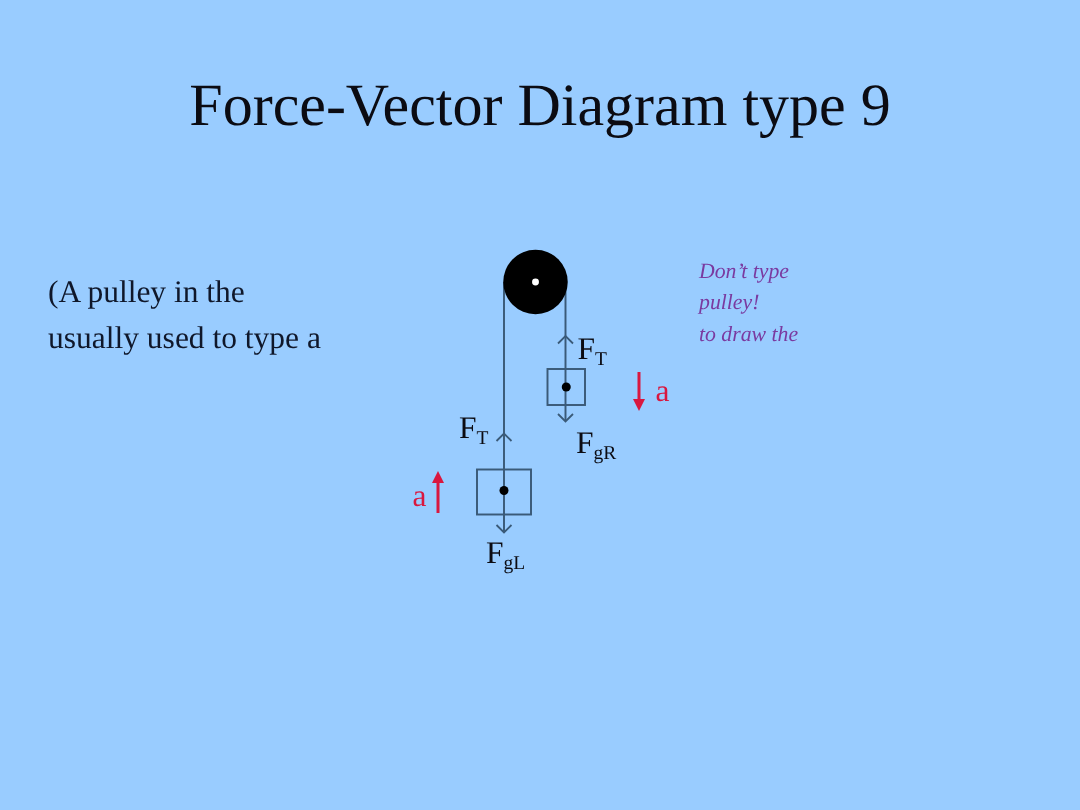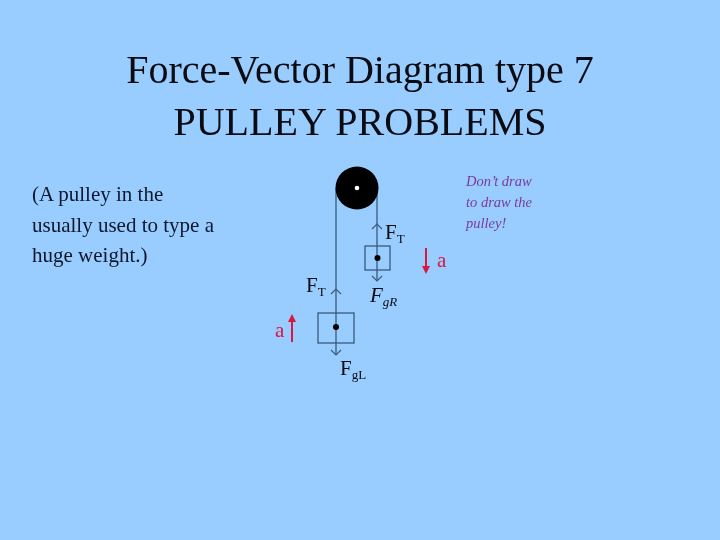--- a/index.html
+++ b/index.html
@@ -68,34 +68,32 @@
       position: absolute;
       font-size: 21px;
       line-height: 21px;
       color: #d9173f;
     }
   </style>
 </head>
 <body>
 
 <div class="title">
-  <span class="title-line">Force-Vector Diagram type 7</span>
-  <span class="title-line">PULLEY PROBLEMS</span>
+  <span class="title-line">Force-Vector Diagram type 9</span>
 </div>
 
 <div class="desc">
   <span class="desc-line">(A pulley in the</span>
   <span class="desc-line">usually used to type a</span>
-  <span class="desc-line">huge weight.)</span>
 </div>
 
 <div class="note">
-  <span class="note-line">Don’t draw</span>
+  <span class="note-line">Don’t type</span>
+  <span class="note-line">pulley!</span>
   <span class="note-line">to draw the</span>
-  <span class="note-line">pulley!</span>
 </div>
 
 <svg class="diagram" width="720" height="540" viewBox="0 0 720 540">
 
   <line x1="336" y1="188" x2="336" y2="355" stroke="#3a5a78" stroke-width="1.3"></line>
   <line x1="377" y1="188" x2="377" y2="280" stroke="#3a5a78" stroke-width="1.3"></line>
 
   <g>
     <circle cx="357" cy="188" r="21.5" fill="#000000"></circle>
     <circle cx="357" cy="188" r="2.3" fill="#ffffff"></circle>
@@ -126,26 +124,26 @@
   <g>
     <line x1="292" y1="342" x2="292" y2="320" stroke="#d9173f" stroke-width="2"></line>
     <polygon points="288,322 296,322 292,314" fill="#d9173f"></polygon>
   </g>
 </svg>
 
 <div class="lbl" style="left:385px; top:222px;">
   <span>F</span><sub>T</sub>
 </div>
 
-<div class="lbl" style="left:370px; top:285px;font-style:italic;">
+<div class="lbl" style="left:384px; top:285px;">
   <span>F</span><sub>gR</sub>
 </div>
 
 <div class="lbl" style="left:306px; top:275px;">
   <span>F</span><sub>T</sub>
 </div>
 
-<div class="lbl" style="left:340px; top:358px;">
+<div class="lbl" style="left:324px; top:358px;">
   <span>F</span><sub>gL</sub>
 </div>
 
 <div class="acc" style="left:437px; top:250px;">a</div>
 <div class="acc" style="left:275px; top:320px;">a</div>
 
 </body></html>

